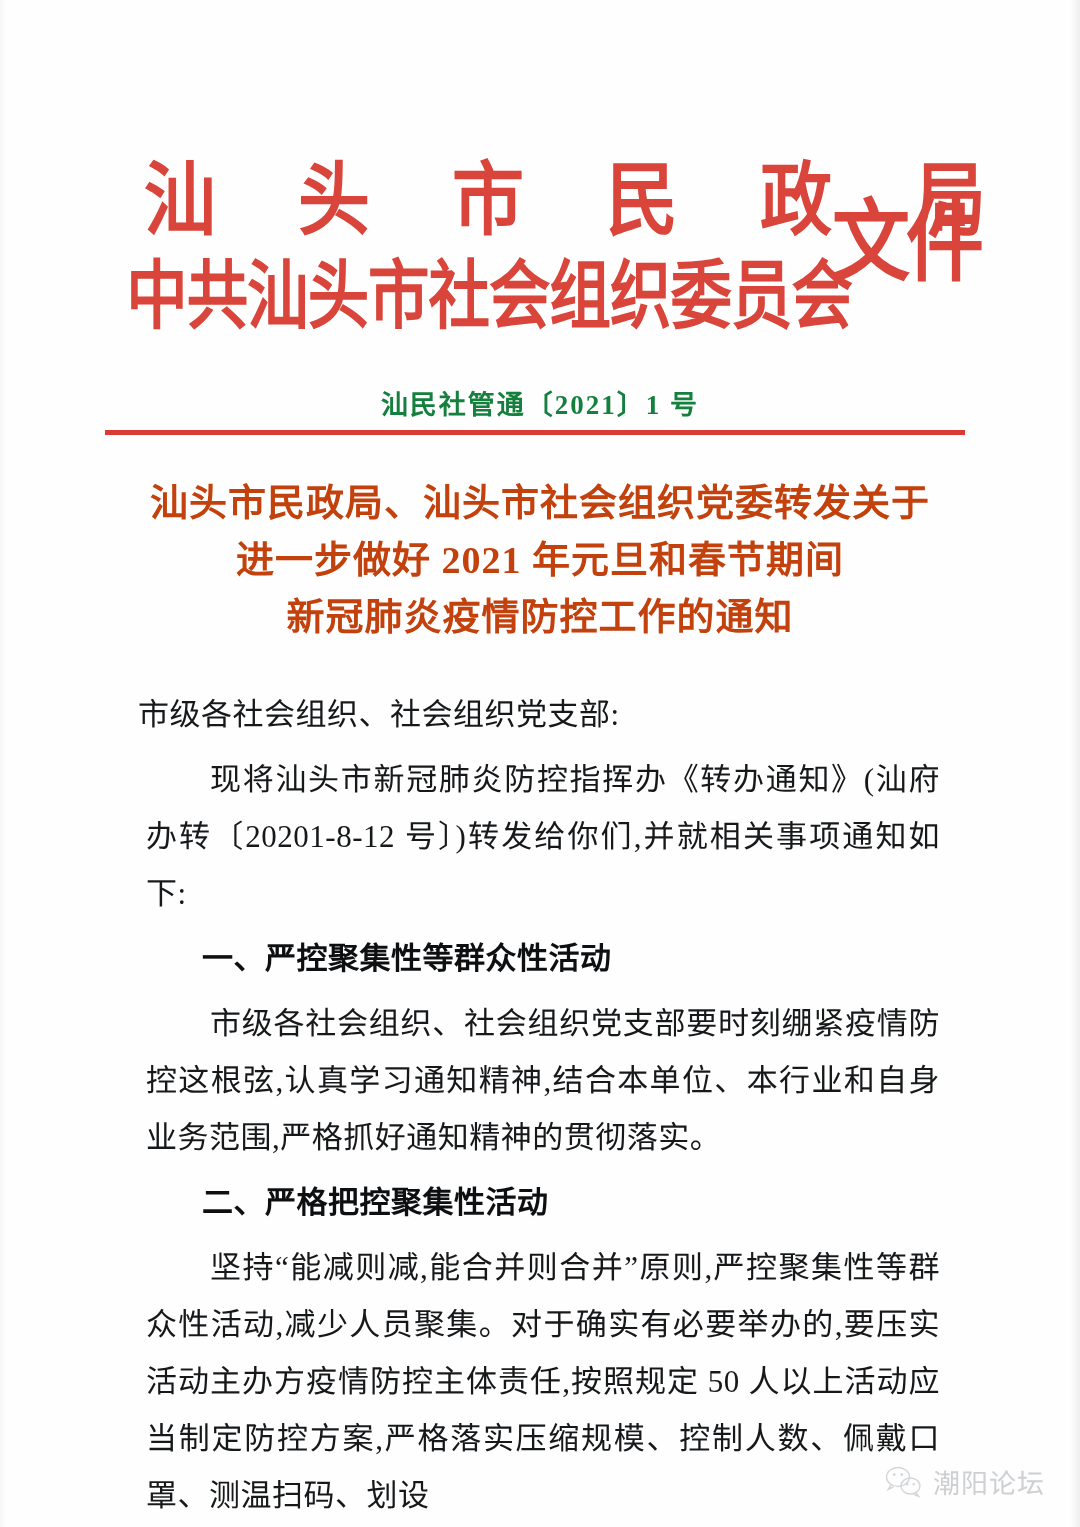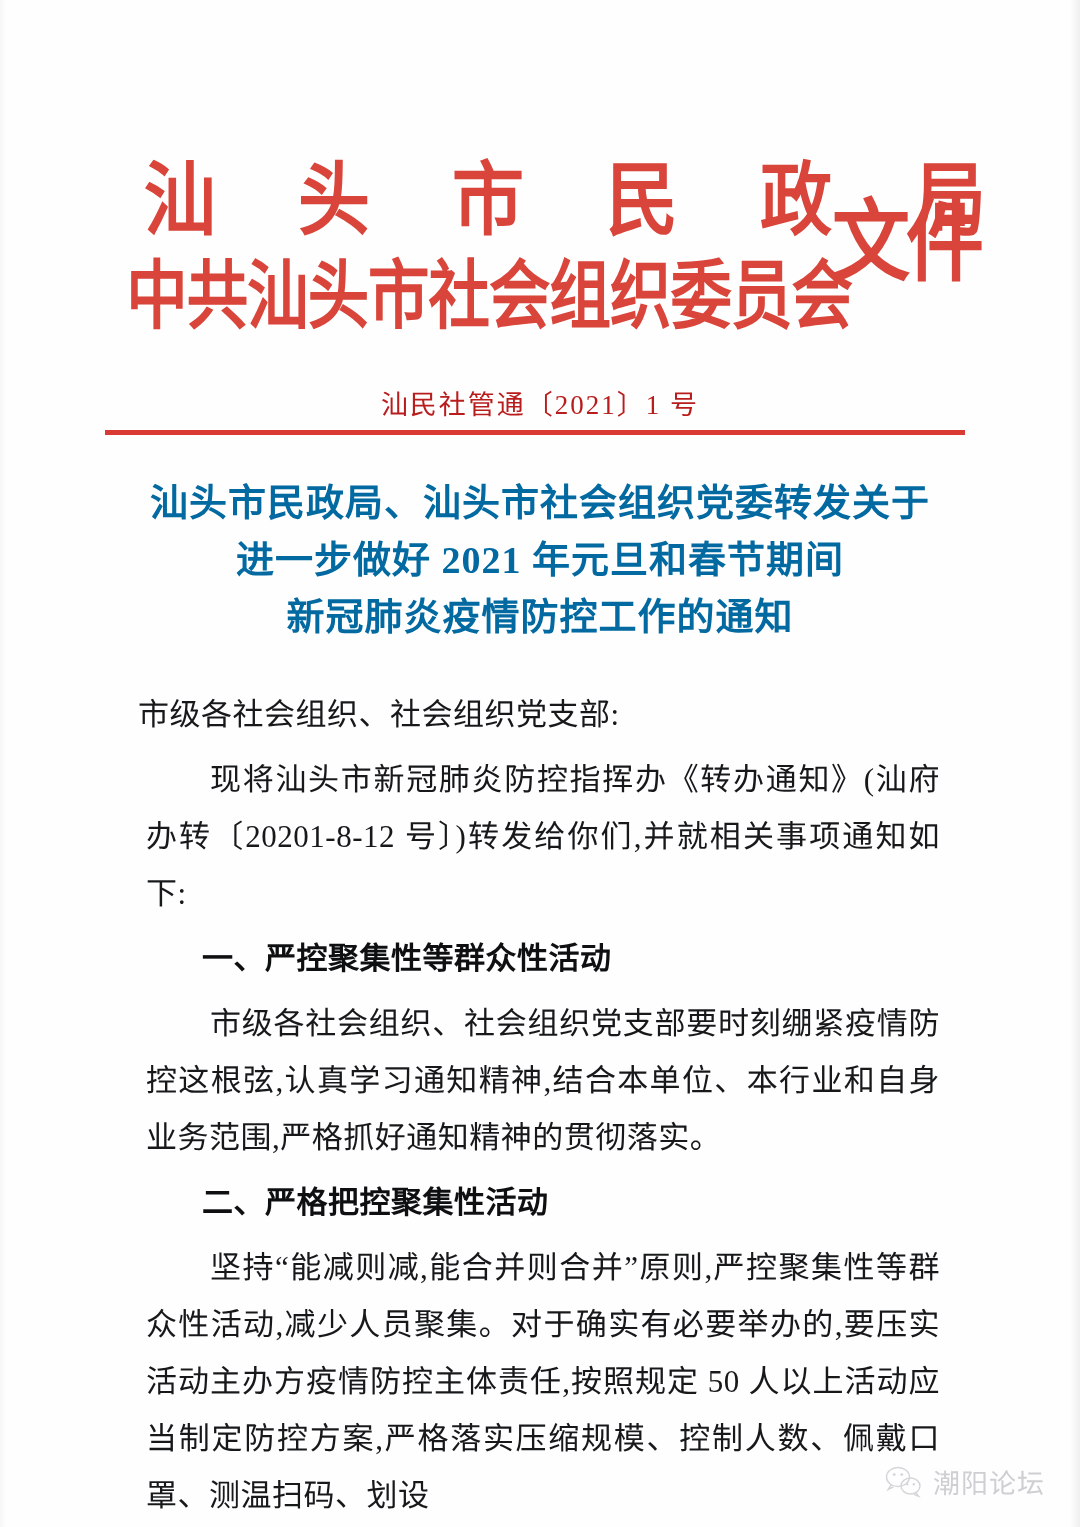--- a/index.html
+++ b/index.html
@@ -97,22 +97,23 @@
 
   
   .doc-number {
     position: absolute;
     left: 0;
     top: 383px;
     width: 1080px;
     text-align: center;
     font-family: "Liberation Serif", "DejaVu Serif", serif;
     font-size: 27px;
-    color: #b91c1c;
+    color: #15803d;
     letter-spacing: 2px;
+    font-weight: bold;
   }
 
   
   .red-rule {
     position: absolute;
     left: 105px;
     top: 430px;
     width: 860px;
     height: 5px;
     background: #d93a33;
@@ -121,21 +122,21 @@
   
   .doc-title {
     position: absolute;
     left: 120px;
     top: 475px;
     width: 840px;
     text-align: center;
     font-family: "Liberation Serif", "DejaVu Serif", serif;
     font-size: 38px;
     font-weight: 700;
-    color: #0369a1;
+    color: #c2410c;
     line-height: 57px;
     letter-spacing: 1px;
   }
   .doc-title .tline { display: block; white-space: nowrap; }
 
   
   .body-block {
     position: absolute;
     left: 138px;
     top: 686px;

